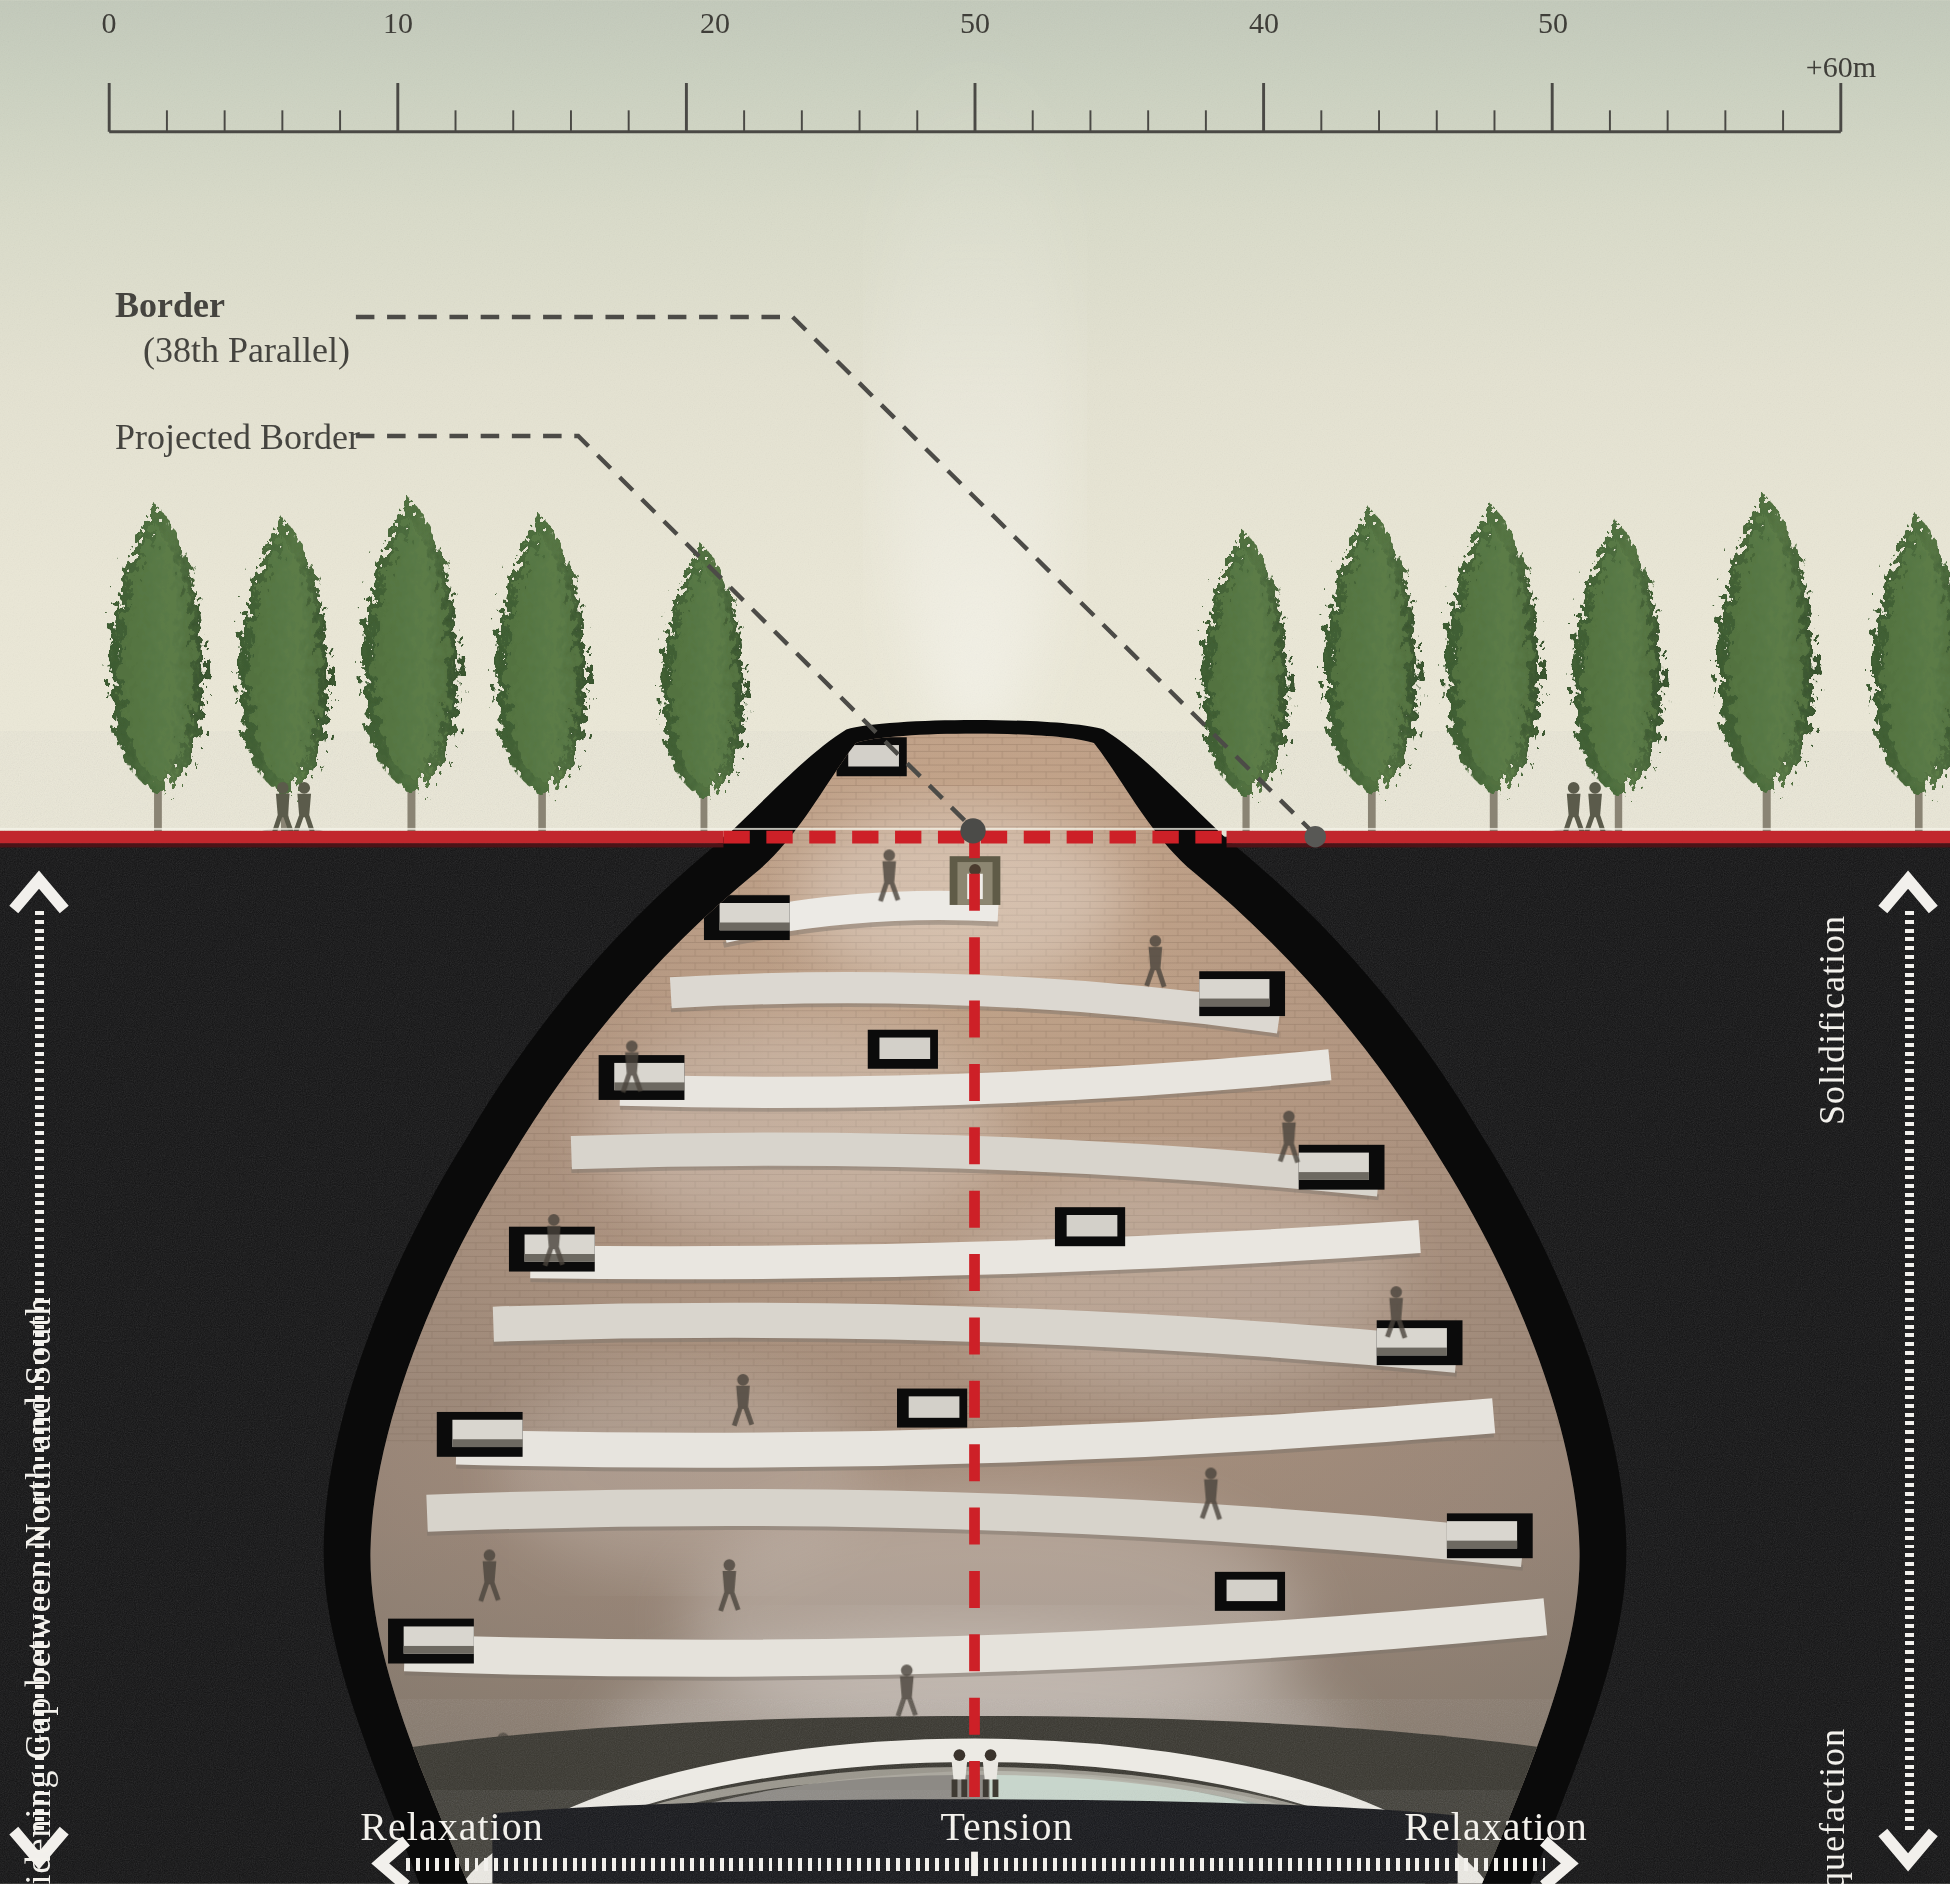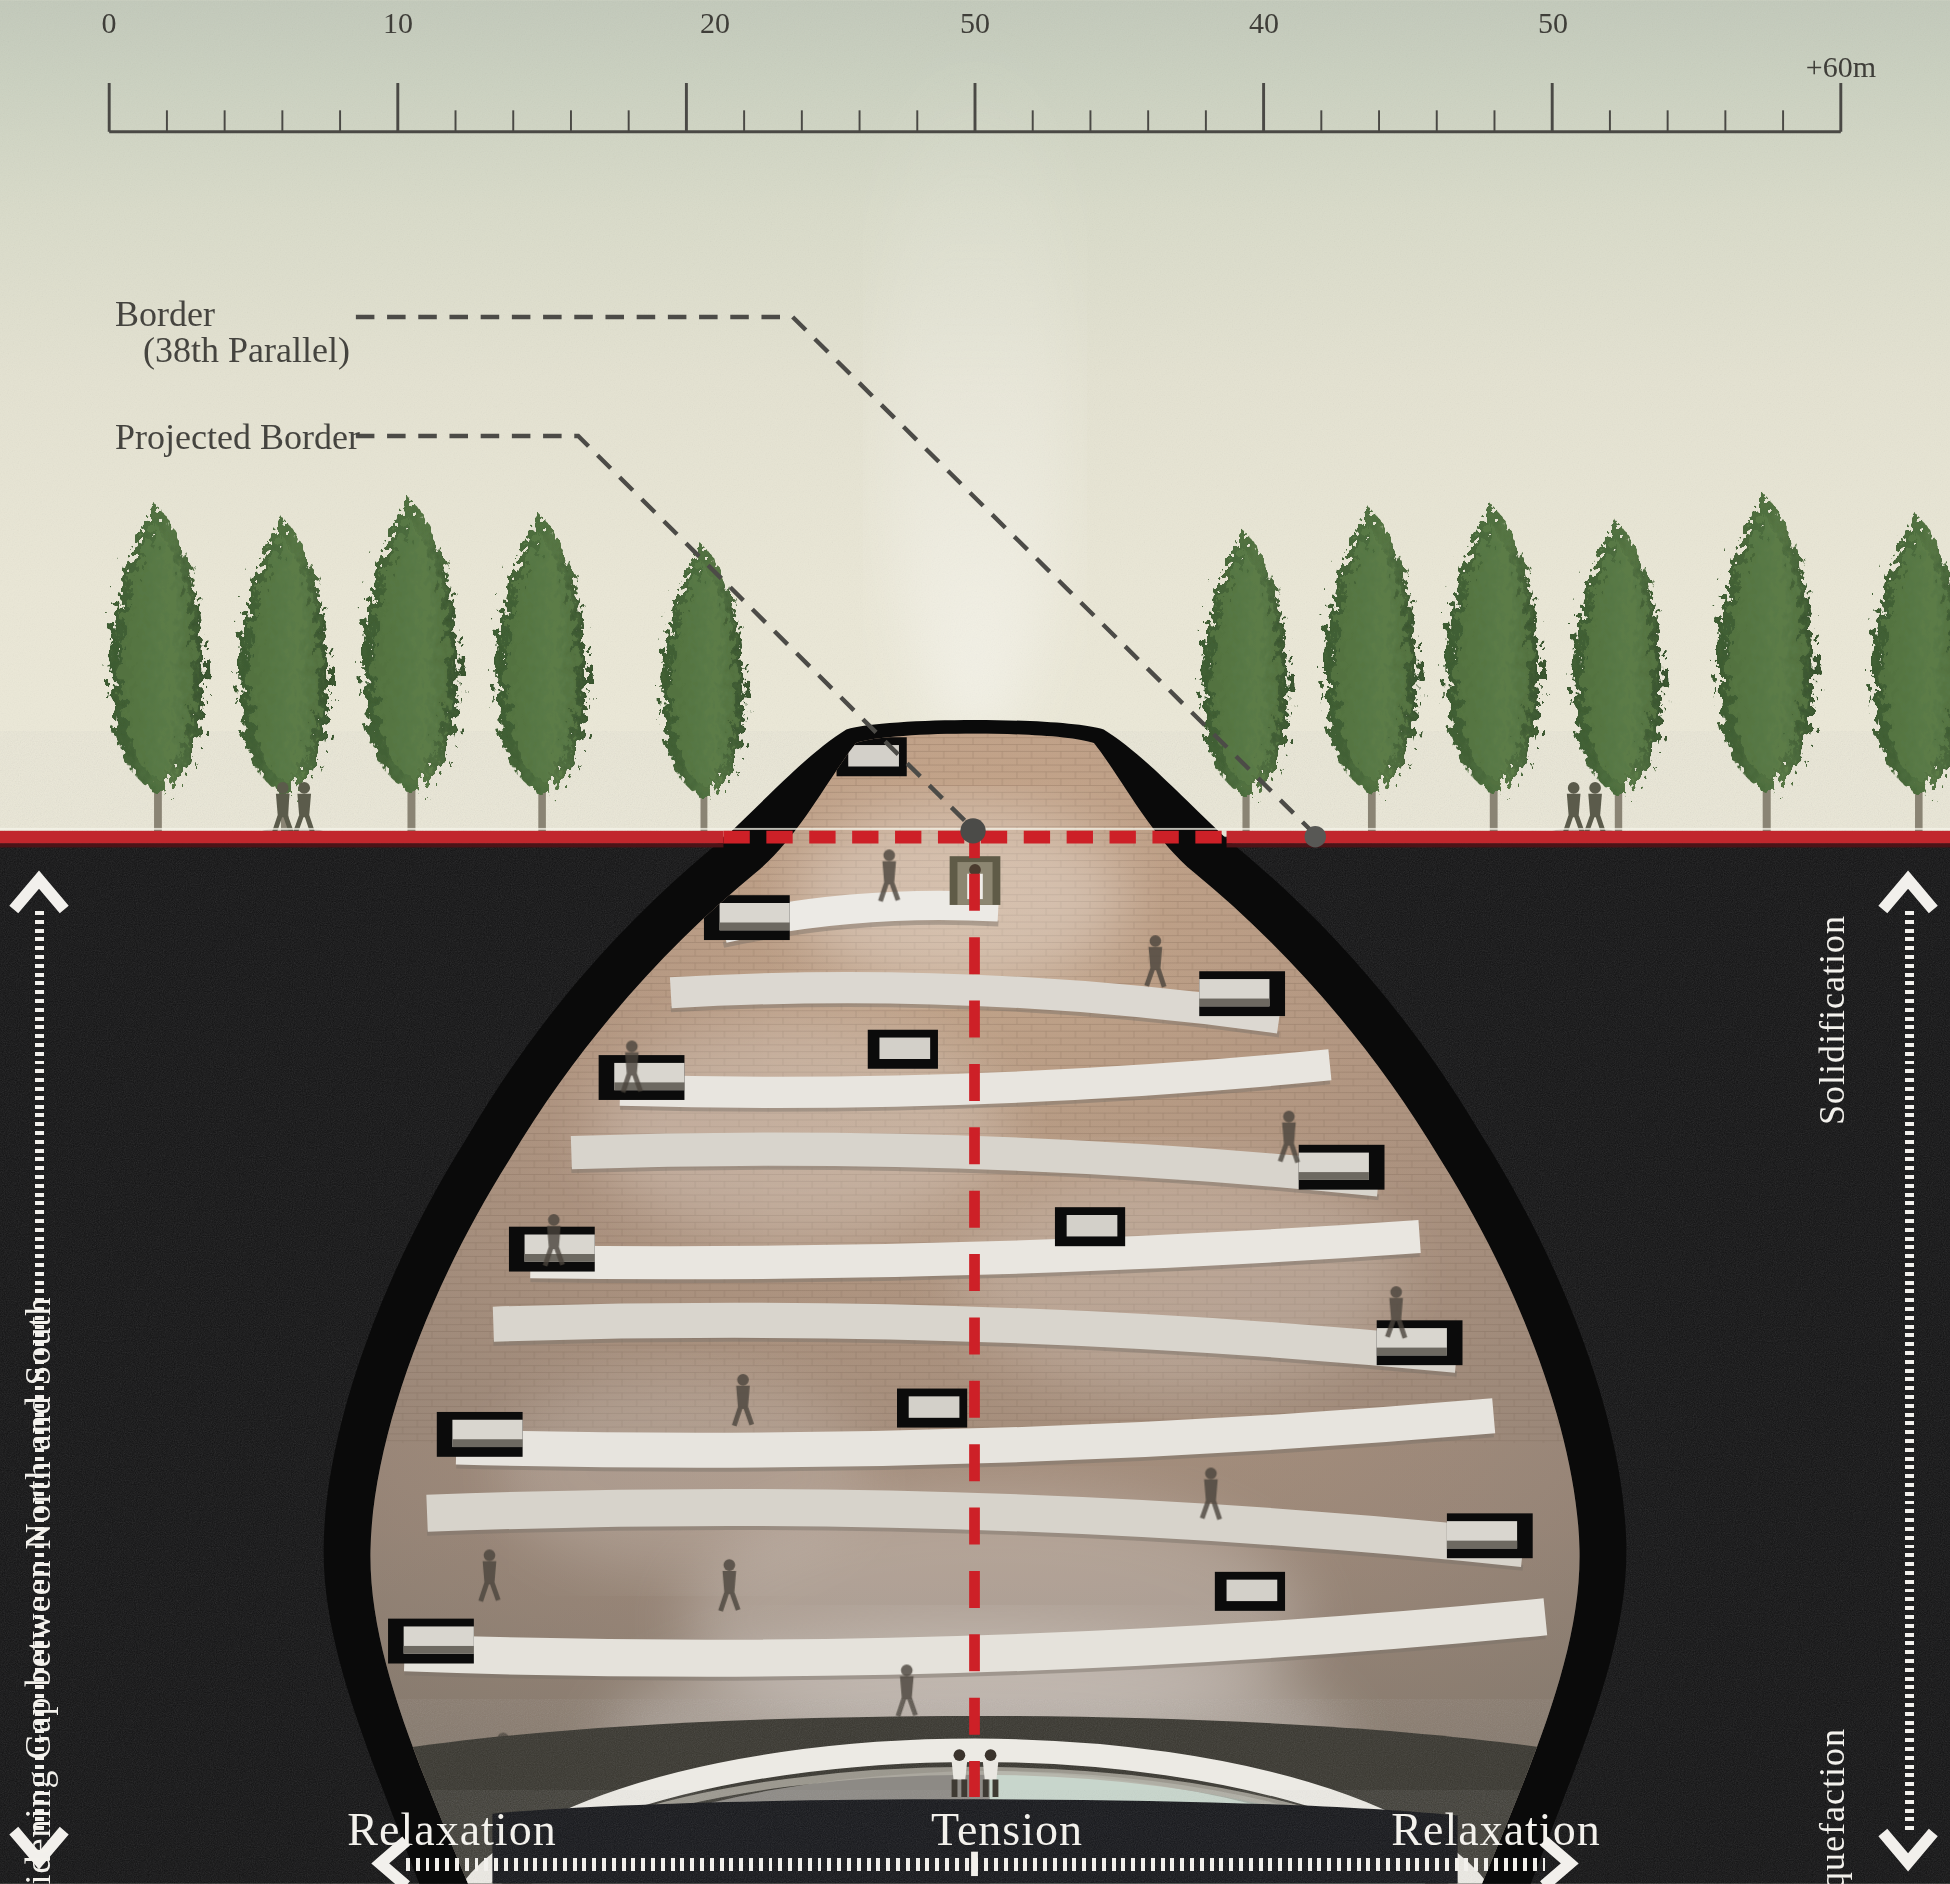--- a/index.html
+++ b/index.html
@@ -4,21 +4,21 @@
 <style>
   html,body{margin:0;padding:0;background:#222;}
   #stage{
     position:relative;width:1950px;height:1884px;overflow:hidden;
     background:#e9e7d6;
     font-family:"Liberation Serif","DejaVu Serif",serif;
   }
   #scene{position:absolute;left:0;top:0;}
   .lbl{position:absolute;color:#45443f;font-size:36px;line-height:1.16;white-space:nowrap;}
   .ruler-lbl{position:absolute;top:5.9px;transform:translateX(-50%);color:#3f3e39;font-size:30px;white-space:nowrap;}
-  .bottom-lbl{position:absolute;top:1803px;transform:translateX(-50%);color:#f3f1ec;font-size:46px;white-space:nowrap;letter-spacing:1px;}
+  .bottom-lbl{position:absolute;top:1803px;transform:translateX(-50%);color:#f3f1ec;font-size:40px;white-space:nowrap;letter-spacing:1px;}
   .vlbl{position:absolute;transform-origin:0 100%;transform:rotate(-90deg);color:#f3f1ec;font-size:36px;white-space:nowrap;letter-spacing:1px;}
   .ladder-v{position:absolute;width:8.8px;background:repeating-linear-gradient(to bottom,#f2f0ec 0px,#f2f0ec 3.9px,rgba(0,0,0,0) 3.9px,rgba(0,0,0,0) 8.8px);}
   .ladder-h{position:absolute;height:12.7px;background:repeating-linear-gradient(to right,#f2f0ec 0px,#f2f0ec 3.9px,rgba(0,0,0,0) 3.9px,rgba(0,0,0,0) 9.8px);}
 </style>
 </head>
 <body>
 
 <div id="stage">
 
 <svg id="scene" width="1950" height="1884" viewBox="0 0 2000 1932">
@@ -325,21 +325,21 @@
 <div class="ladder-h" style="left:406px;top:1858px;width:1139px;"></div>
 
 <div class="ruler-lbl" style="left:109px;">0</div>
 <div class="ruler-lbl" style="left:398px;">10</div>
 <div class="ruler-lbl" style="left:715px;">20</div>
 <div class="ruler-lbl" style="left:975px;">50</div>
 <div class="ruler-lbl" style="left:1264px;">40</div>
 <div class="ruler-lbl" style="left:1553px;">50</div>
 <div class="ruler-lbl" style="left:1841px;margin-top:44px;">+60m</div>
 
-<div class="lbl" style="left:115px;top:294px;">Border</div>
+<div class="lbl" style="left:115px;top:285px;font-weight:bold;">Border</div>
 <div class="lbl" style="left:130px;top:330px;margin-left:13px;">(38th Parallel)</div>
 <div class="lbl" style="left:115px;top:417px;">Projected Border</div>
 
 <div class="vlbl" style="left:59px;top:1876px;">Widening Gap between North and South</div>
 <div class="vlbl" style="left:1853px;top:1083px;">Solidification</div>
 <div class="vlbl" style="left:1853px;top:1882px;">Liquefaction</div>
 
 <div class="bottom-lbl" style="left:452px;">Relaxation</div>
 <div class="bottom-lbl" style="left:975px;margin-left:32px;">Tension</div>
 <div class="bottom-lbl" style="left:1496px;">Relaxation</div>

